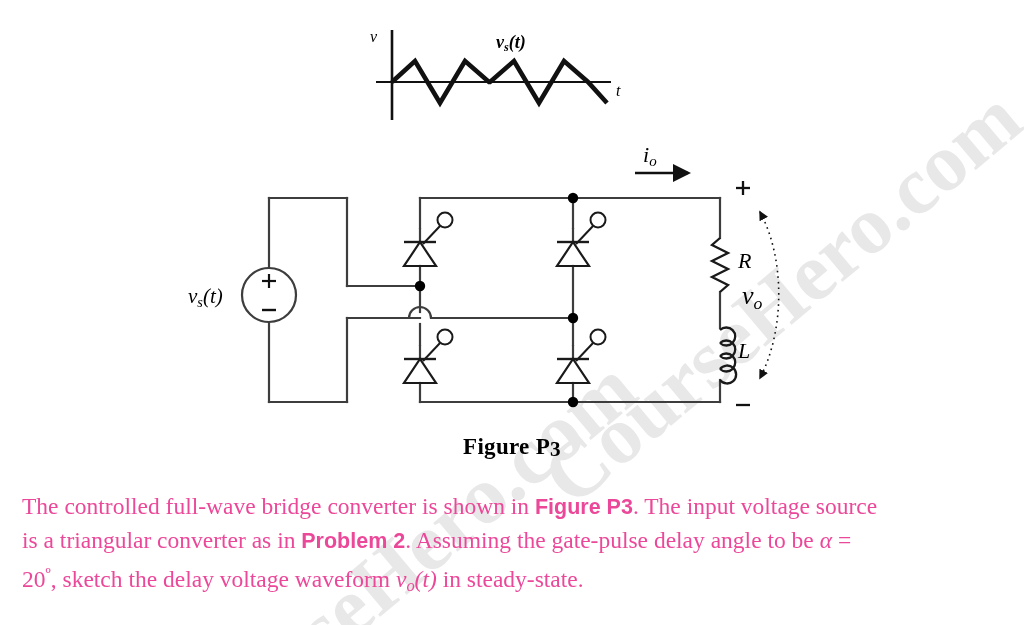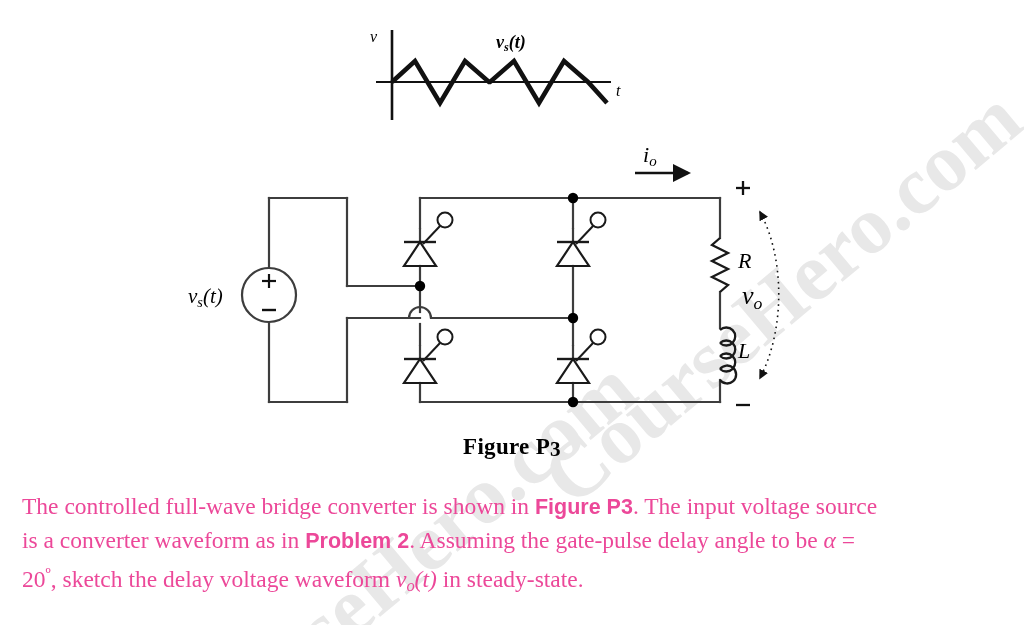--- a/index.html
+++ b/index.html
@@ -289,17 +289,17 @@
       <div class="mlabel" style="left:558px; top:200px; font-size:22px;">L</div>
     </div>
   </div>
 
   <div id="figure-caption">
     <span>Figure P</span><span class="oldnum">3</span>
   </div>
 
   <div id="problem-text">
     <span>The controlled full-wave bridge converter is shown in </span><b>Figure P3</b><span>. The input voltage source</span><br>
-    <span>is a converter waveform as in </span><b>Problem 2</b><span>. Assuming the gate-pulse delay angle to be </span><i>α</i><span> =</span><br>
+    <span>is a triangular converter as in </span><b>Problem 2</b><span>. Assuming the gate-pulse delay angle to be </span><i>α</i><span> =</span><br>
     <span>20</span><span class="deg">º</span><span>, sketch the delay voltage waveform </span><i>v</i><span class="sub">o</span><i>(t)</i><span> in steady-state.</span>
   </div>
 
 </div>
 
 </body></html>

